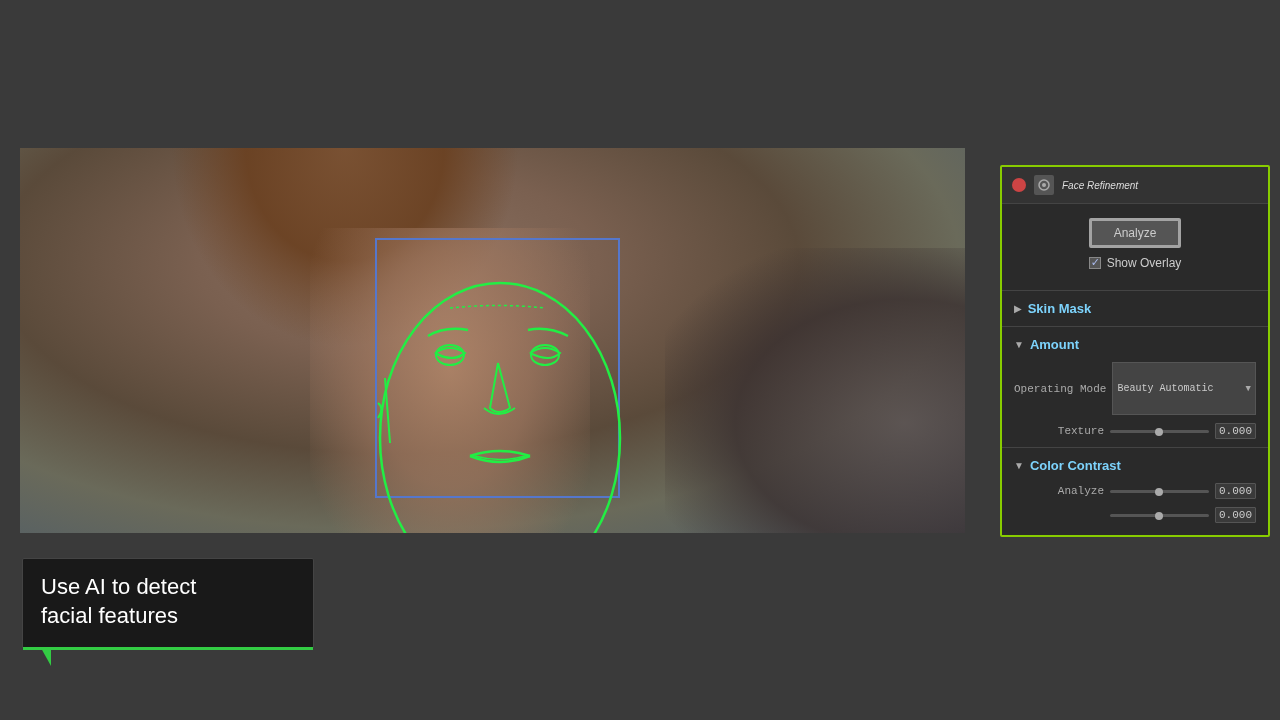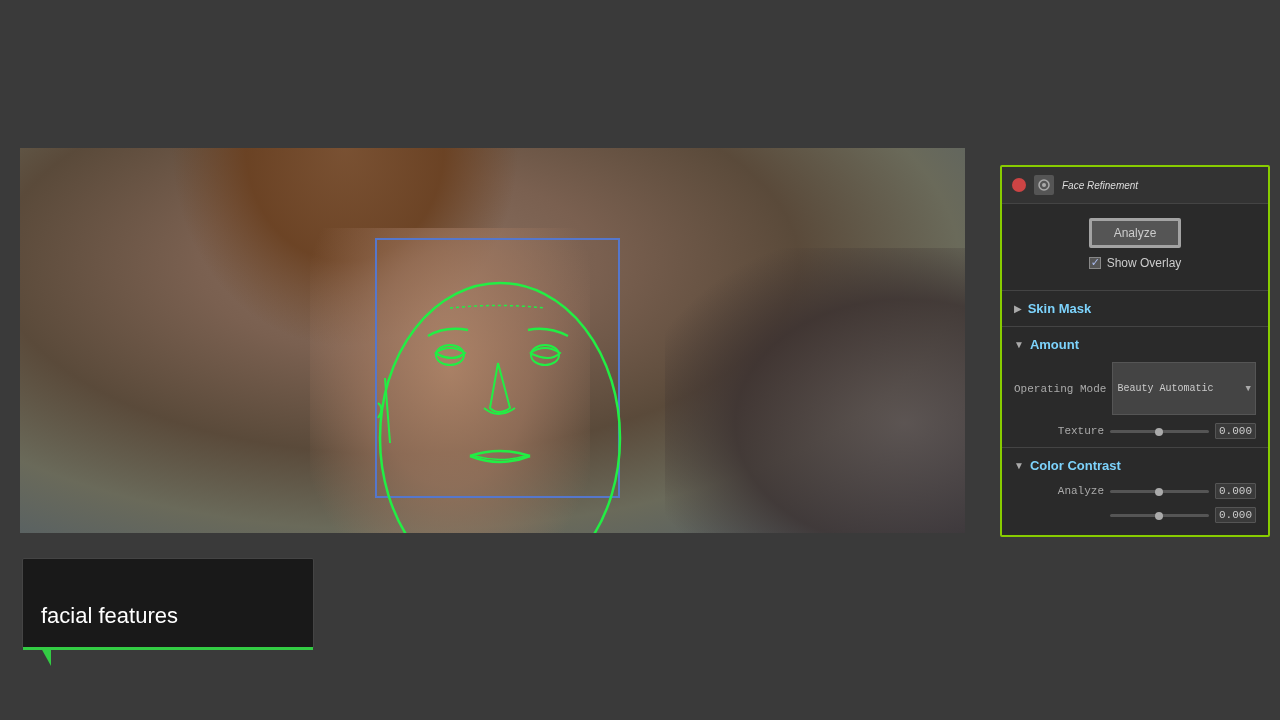--- a/index.html
+++ b/index.html
@@ -317,21 +317,21 @@
       <path d="M 358 255 Q 365 260 358 270" fill="none" stroke="#22ee44" stroke-width="2"></path>
 
       <path d="M 430 160 Q 478 155 525 160" fill="none" stroke="#22ee44" stroke-width="1.5" stroke-dasharray="3,3"></path>
     </svg>
 
   </div>
 </div>
 
 <div class="tooltip-box">
   <div class="tooltip-text">
-    <br>
+    <span>Use AI to detect</span><br>
     <span>facial features</span>
   </div>
   <div class="tooltip-green-line"></div>
   <div class="tooltip-arrow"></div>
 </div>
 
 <div class="panel">
   <div class="panel-header">
     <button class="panel-close-btn"></button>
     <div class="panel-icon">

